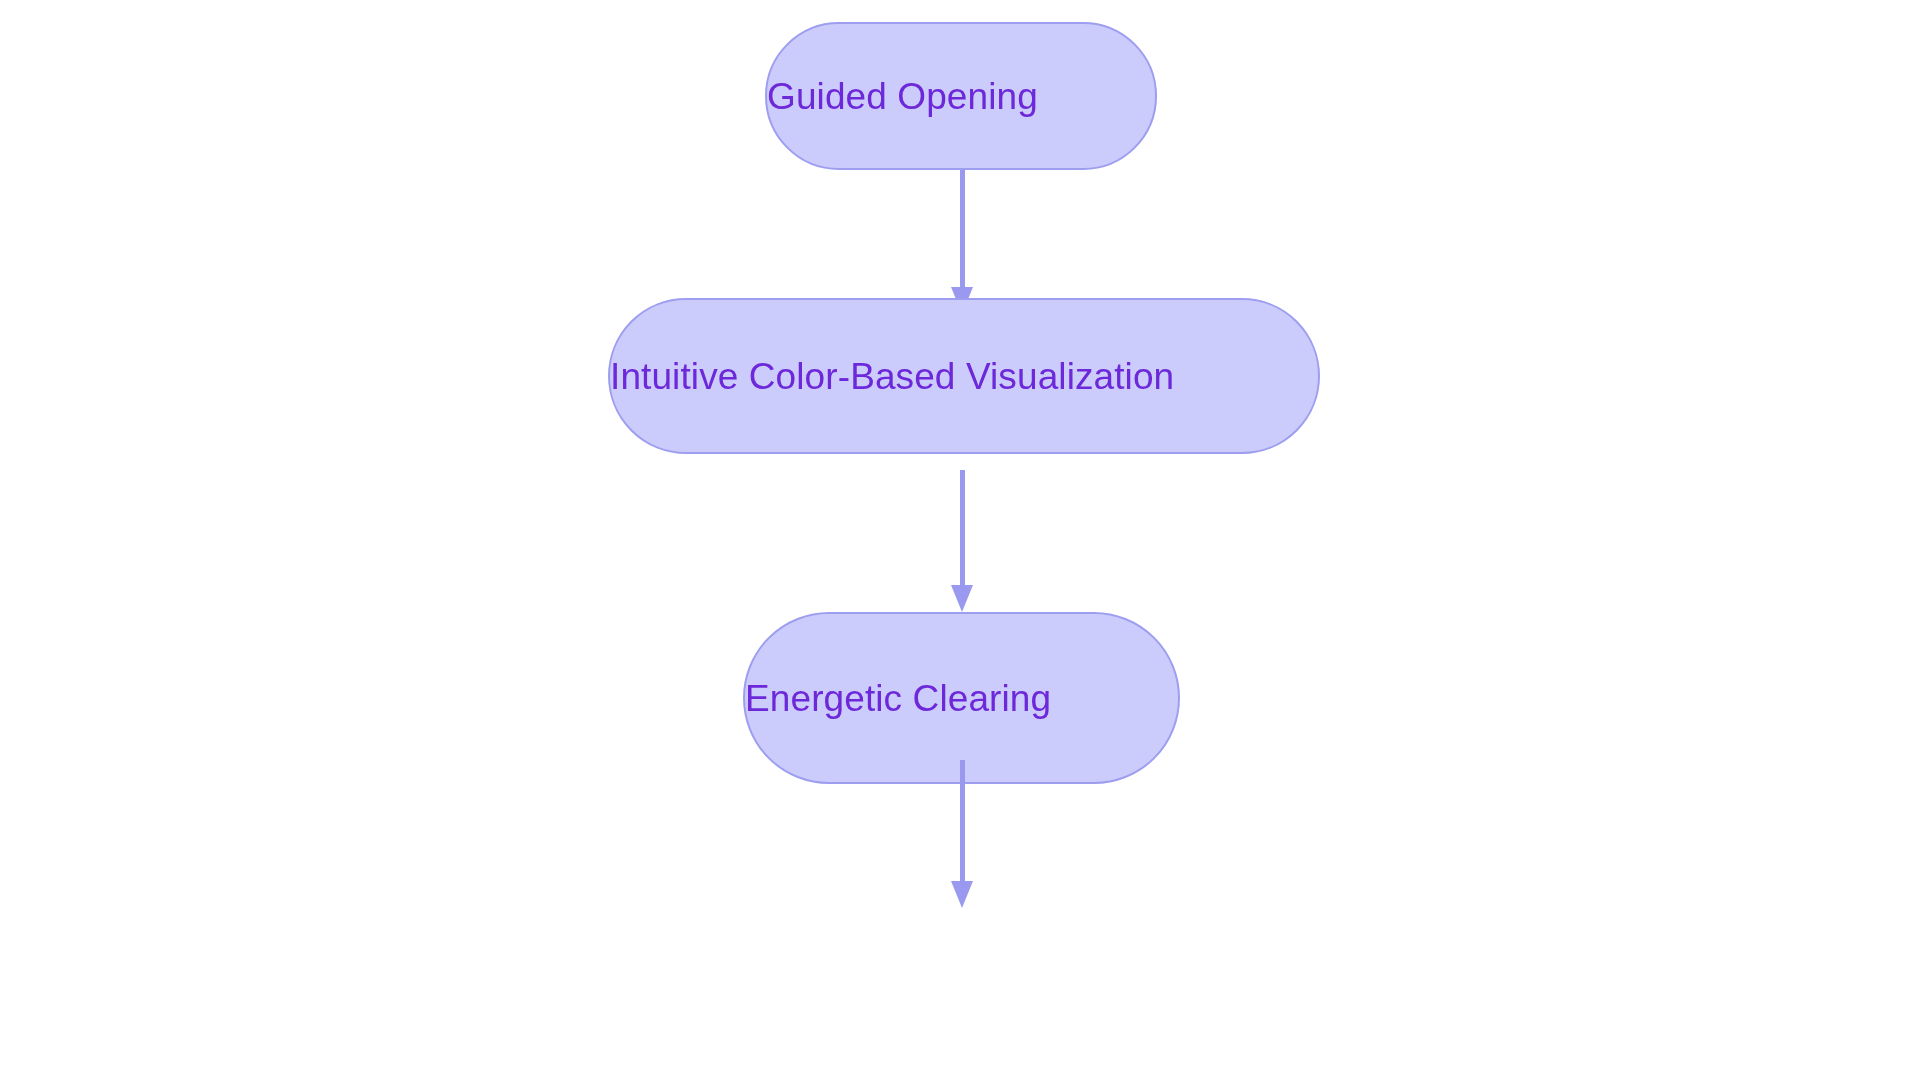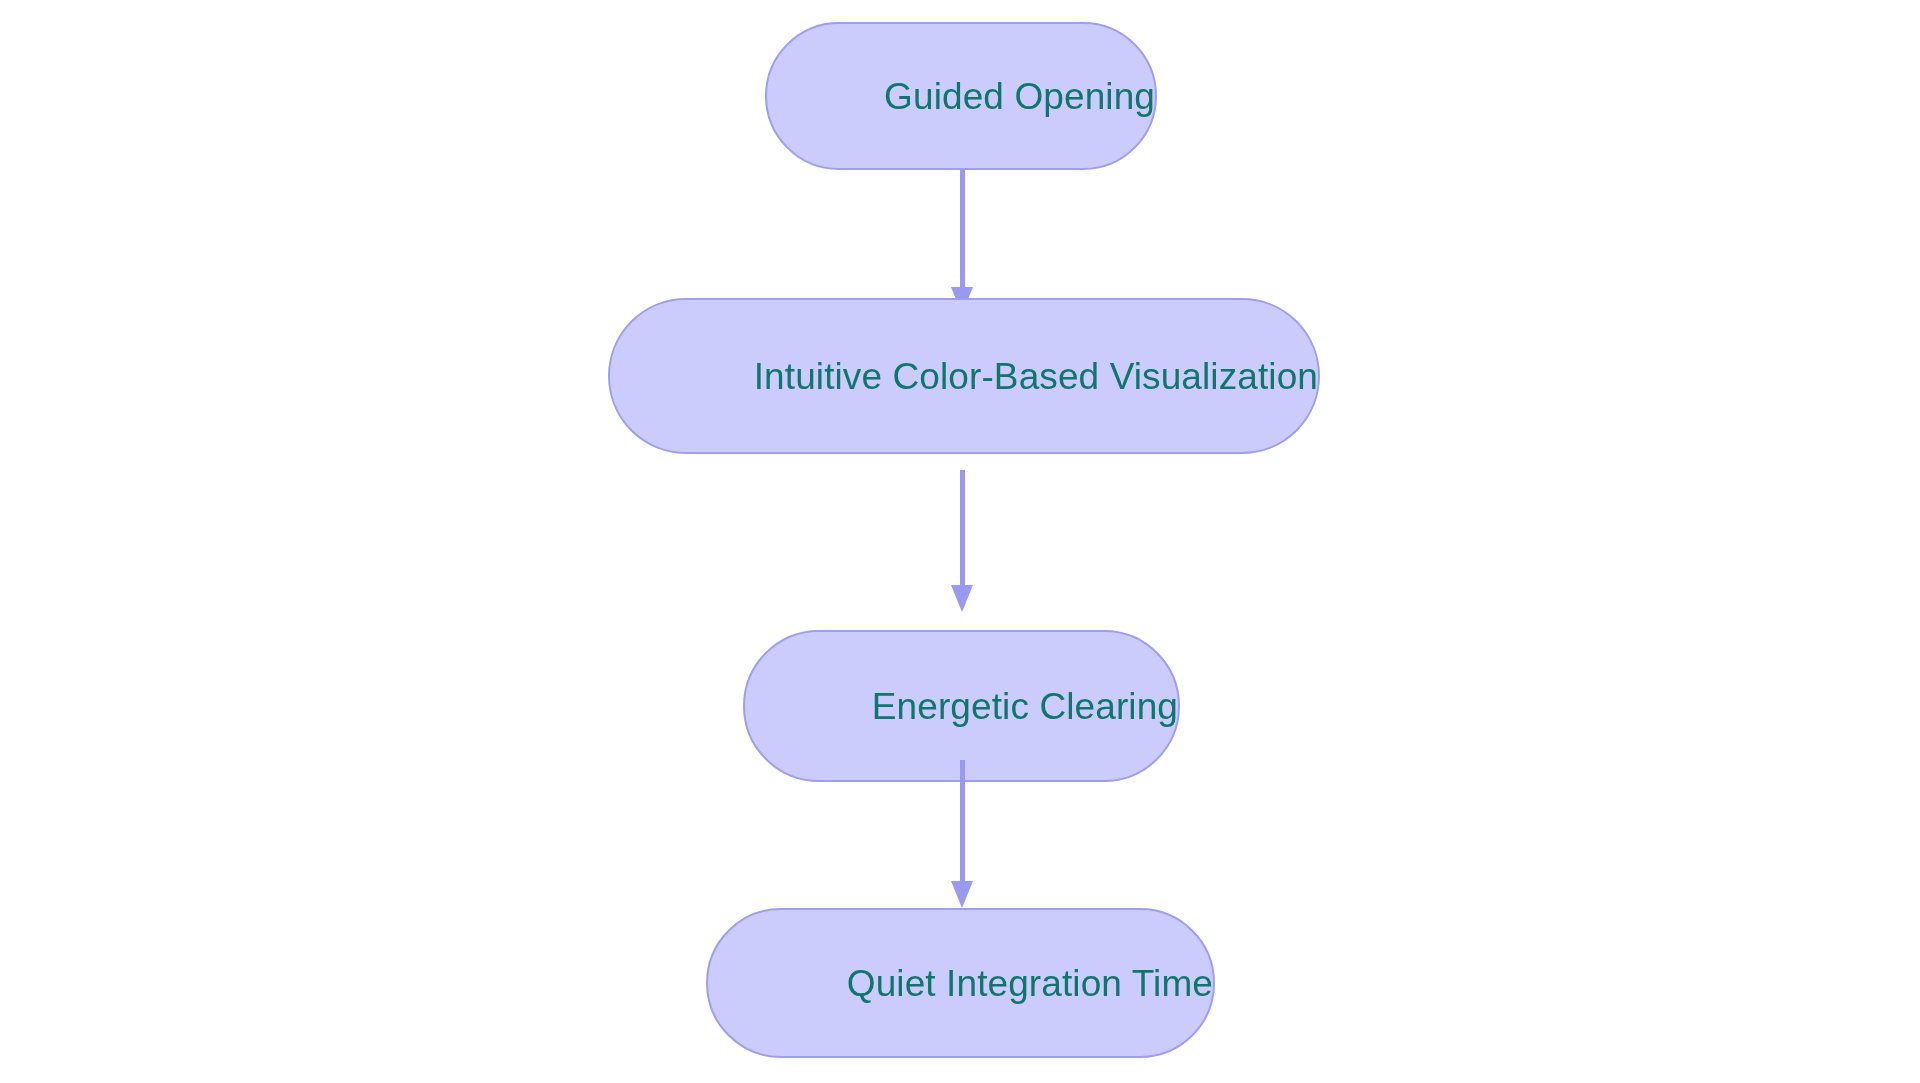--- a/index.html
+++ b/index.html
@@ -19,25 +19,25 @@
     width: 1920px;
     height: 1083px;
     background: #ffffff;
   }
 
   .node {
     position: absolute;
     box-sizing: border-box;
     display: flex;
     align-items: center;
-    justify-content: flex-end;
+    justify-content: flex-start;
     background: #ccccfc;
     border: 2px solid #9e9ef0;
     border-radius: 999px;
-    color: #0f766e;
+    color: #6d28d9;
     font-family: "Liberation Sans", sans-serif;
     font-weight: 400;
     letter-spacing: 0.1px;
     white-space: nowrap;
     user-select: none;
   }
 
   .node-label {
     display: block;
     line-height: 1;
@@ -46,23 +46,22 @@
   
   #node-1 {
     left: 765px;  top: 22px;   width: 392px; height: 148px;
     font-size: 37px;
   }
   #node-2 {
     left: 608px;  top: 298px;  width: 712px; height: 156px;
     font-size: 37px;
   }
   #node-3 {
-    left: 743px;  top: 612px;  width: 437px; height: 152px;
+    left: 743px;  top: 612px;  width: 437px; height: 172px;
     font-size: 37px;
-    margin-top: 18px;
   }
   #node-4 {
     left: 706px;  top: 908px;  width: 509px; height: 150px;
     font-size: 37px;
   }
 
   
   .connector {
     position: absolute;
     left: 960px;
@@ -121,17 +120,14 @@
 
   <div class="node" id="node-3">
     <span class="node-label">Energetic Clearing</span>
   </div>
 
   <div class="connector" id="connector-3">
     <div class="stem"></div>
     <div class="arrowhead"></div>
   </div>
 
-  <div class="node" id="node-4">
-    <span class="node-label">Quiet Integration Time</span>
-  </div>
 
 </div>
 
 </body></html>

